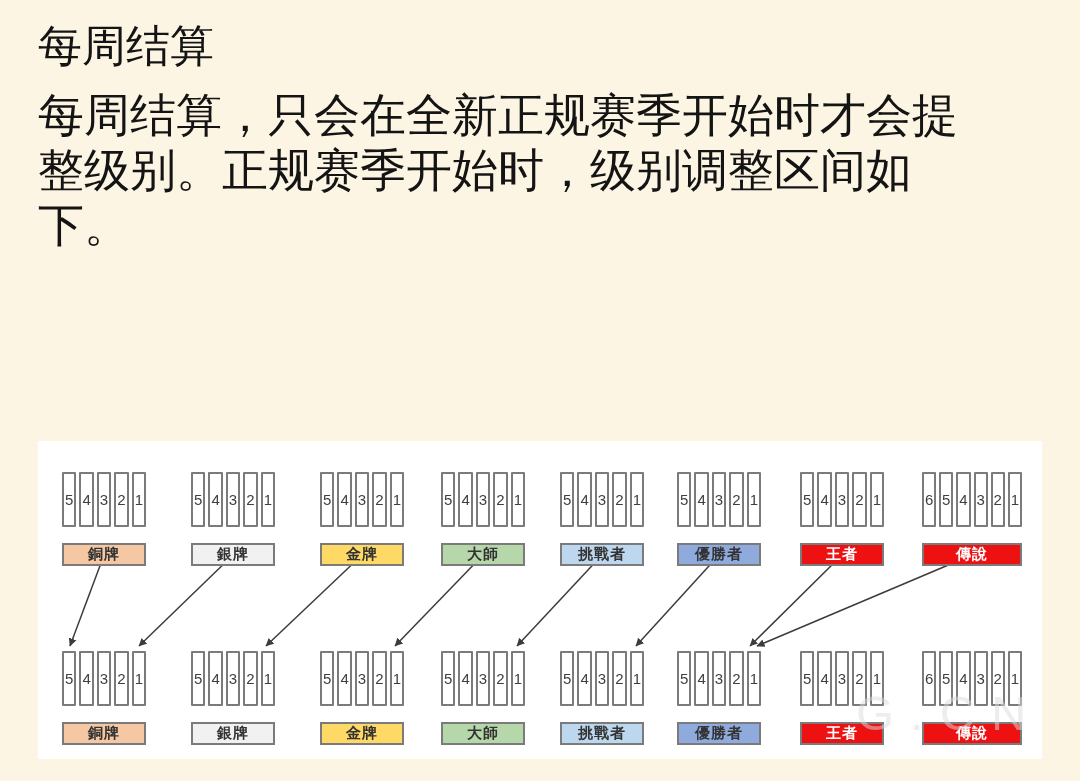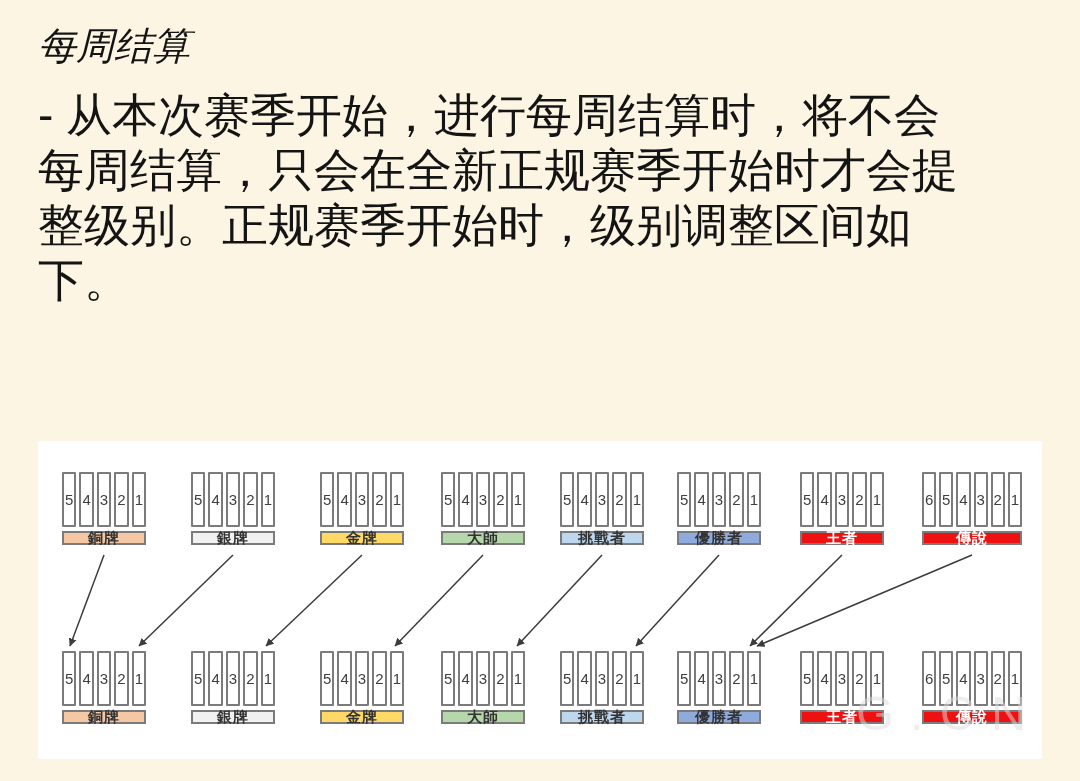--- a/index.html
+++ b/index.html
@@ -9,24 +9,23 @@
     font-family: "Liberation Sans", "DejaVu Sans", sans-serif;
     overflow: hidden;
     position: relative;
   }
   .text-block {
     position: absolute;
     left: 38px; top: 22px; width: 1000px;
     color: #141414;
   }
   .title {
-    font-size: 38px;
+    font-size: 44px;
     line-height: 48px;
     font-weight: 400;
-    font-style: italic;
   }
   .body-text { margin-top: 18px; }
   .body-line {
     font-size: 46px;
     line-height: 55px;
     font-weight: 400;
     white-space: nowrap;
   }
   .panel {
     position: absolute;
@@ -48,22 +47,22 @@
     border: 2px solid #7b7b7b;
     border-radius: 1px;
     display: flex;
     align-items: center;
     justify-content: center;
     font-size: 15px;
     color: #3f3f3f;
     box-sizing: border-box;
   }
   .tier-label {
-    margin-top: 4px;
-    height: 14px;
+    margin-top: 16px;
+    height: 23px;
     border: 2px solid #7b7b7b;
     box-sizing: border-box;
     display: flex;
     align-items: center;
     justify-content: center;
     font-size: 15px;
     font-weight: 700;
     letter-spacing: 1px;
   }
   #arrow-svg {
@@ -82,21 +81,20 @@
     z-index: 6;
     pointer-events: none;
   }
 </style>
 </head>
 <body>
 
 <div class="text-block">
   <div class="title">每周结算</div>
   <div class="body-text" id="body-text">
-      <div class="body-line">- 从本次赛季开始，进行每周结算时，将不会</div>
       <div class="body-line">每周结算，只会在全新正规赛季开始时才会提</div>
       <div class="body-line">整级别。正规赛季开始时，级别调整区间如</div>
       <div class="body-line">下。</div>
     </div>
 </div>
 
 <div class="panel" id="panel">
   <svg id="arrow-svg" viewBox="0 0 1004 318">
     <defs>
       <marker id="ah" markerWidth="10" markerHeight="10" refX="7.5" refY="4.5" orient="auto" markerUnits="userSpaceOnUse">

